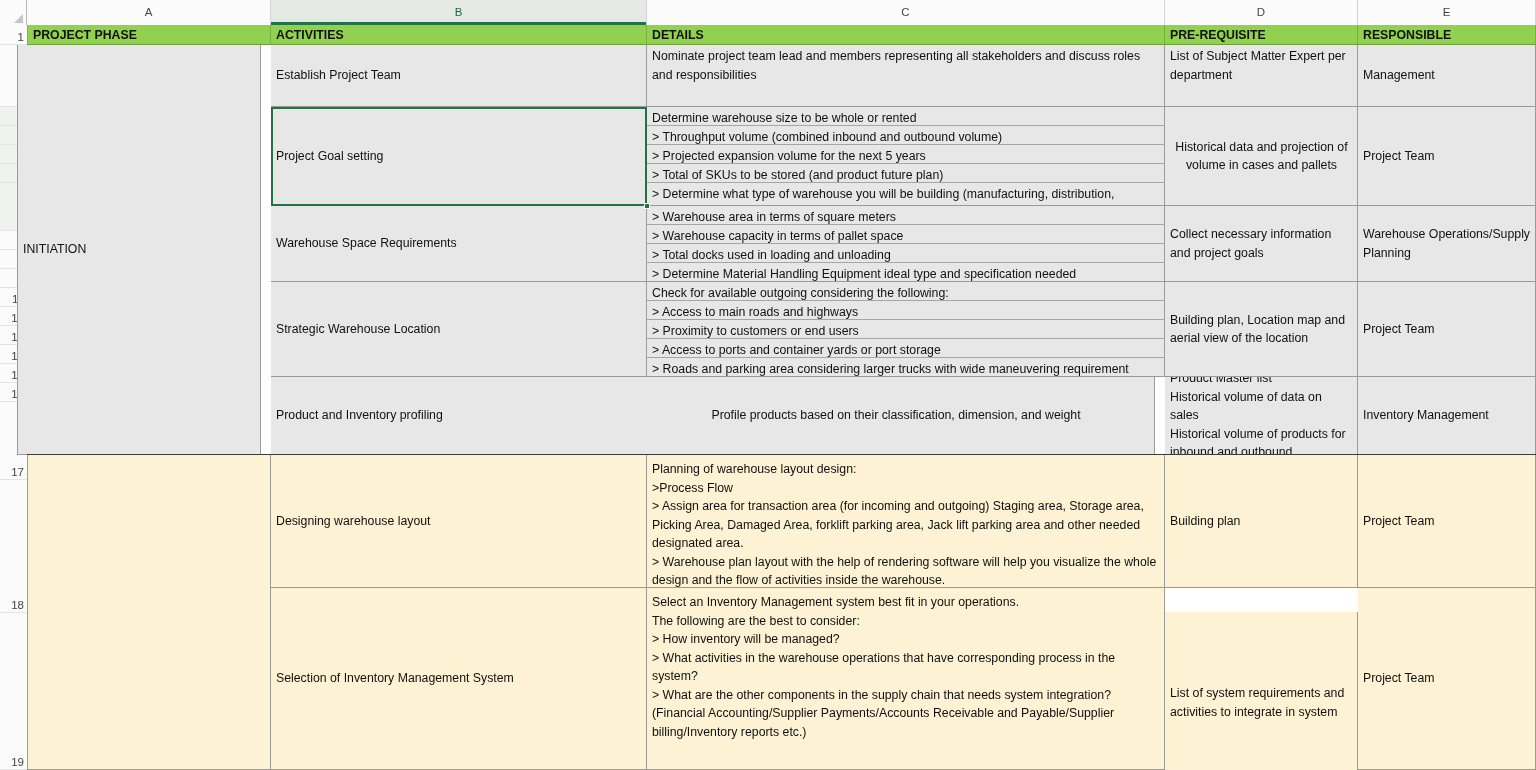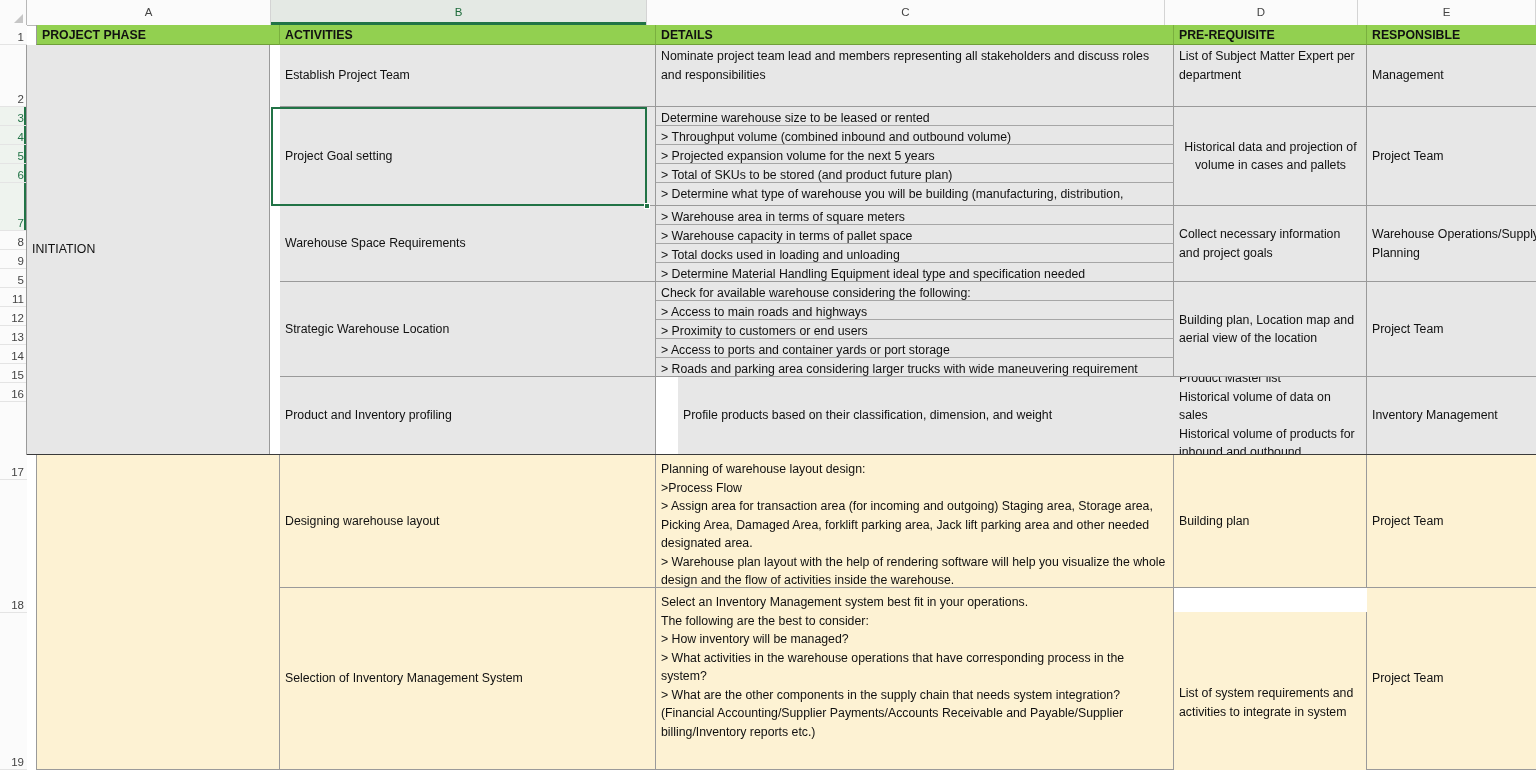--- a/index.html
+++ b/index.html
@@ -35,21 +35,21 @@
     background:#fbfbfb;}
   .rowhead span{position:absolute;left:0;right:3px;bottom:1px;text-align:right;}
   .rowhead.sel{color:#217346;background:#eef3ee;}
   .rowhead.sel:after{content:"";position:absolute;right:0;top:0;bottom:0;width:3px;background:#217346;}
 
   
   .cell{position:absolute;box-sizing:border-box;
     border-right:1px solid #9a9a9a;border-bottom:1px solid #9a9a9a;
     padding:2px 4px 2px 5px;
     overflow:hidden;line-height:18.5px;
-    white-space:pre-wrap;margin-left:9px;}
+    white-space:pre-wrap;}
   .gray{background:#e7e7e7;}
   .yellow{background:#fdf2d3;}
   .hdr{background:#92d050;font-weight:bold;font-size:12.3px;
     border-right:1px solid #7ab03f;border-bottom:1px solid #6f9f39;}
   .vmid{display:flex;align-items:center;}
   .vmid > span{display:block;width:100%;}
   .ctr{text-align:center;}
   .leftline{border-left:1px solid #9a9a9a;}
   .thin{border-bottom:1px solid #a6a6a6;}
 
@@ -165,38 +165,38 @@
   </div>
   <div class="cell yellow vmid" style="left:271px;top:455px;width:376px;height:133px;">
     <span>Designing warehouse layout</span>
   </div>
   <div class="cell yellow vmid" style="left:271px;top:588px;width:376px;height:182px;">
     <span>Selection of Inventory Management System</span>
   </div>
 
   <div class="cell gray" style="left:647px;top:45px;width:518px;height:62px;">Nominate project team lead and members representing all stakeholders and discuss roles and responsibilities</div>
 
-  <div class="cell gray thin" style="left:647px;top:107px;width:518px;height:19px;">Determine warehouse size to be leased or rented</div>
+  <div class="cell gray thin" style="left:647px;top:107px;width:518px;height:19px;">Determine warehouse size to be whole or rented</div>
   <div class="cell gray thin" style="left:647px;top:126px;width:518px;height:19px;">&gt; Throughput volume (combined inbound and outbound volume)</div>
   <div class="cell gray thin" style="left:647px;top:145px;width:518px;height:19px;">&gt; Projected expansion volume for the next 5 years</div>
   <div class="cell gray thin" style="left:647px;top:164px;width:518px;height:19px;">&gt; Total of SKUs to be stored (and product future plan)</div>
   <div class="cell gray" style="left:647px;top:183px;width:518px;height:23px;">&gt; Determine what type of warehouse you will be building (manufacturing, distribution, dropshipping etc.</div>
 
   <div class="cell gray thin" style="left:647px;top:206px;width:518px;height:19px;">&gt; Warehouse area in terms of square meters</div>
   <div class="cell gray thin" style="left:647px;top:225px;width:518px;height:19px;">&gt; Warehouse capacity in terms of pallet space</div>
   <div class="cell gray thin" style="left:647px;top:244px;width:518px;height:19px;">&gt; Total docks used in loading and unloading</div>
   <div class="cell gray" style="left:647px;top:263px;width:518px;height:19px;">&gt; Determine Material Handling Equipment ideal type and specification needed</div>
 
-  <div class="cell gray thin" style="left:647px;top:282px;width:518px;height:19px;">Check for available warehouse considering the following:</div>
+  <div class="cell gray thin" style="left:647px;top:282px;width:518px;height:19px;">Check for available outgoing considering the following:</div>
   <div class="cell gray thin" style="left:647px;top:301px;width:518px;height:19px;">&gt; Access to main roads and highways</div>
   <div class="cell gray thin" style="left:647px;top:320px;width:518px;height:19px;">&gt; Proximity to customers or end users</div>
   <div class="cell gray thin" style="left:647px;top:339px;width:518px;height:19px;">&gt; Access to ports and container yards or port storage</div>
   <div class="cell gray" style="left:647px;top:358px;width:518px;height:19px;">&gt; Roads and parking area considering larger trucks with wide maneuvering requirement</div>
 
-  <div class="cell gray vmid" style="left:669px;top:377px;width:518px;height:78px;">
+  <div class="cell gray vmid" style="left:637px;top:377px;width:518px;height:78px;text-align:center;">
     <span>Profile products based on their classification, dimension, and weight</span>
   </div>
 
   <div class="cell yellow" style="left:647px;top:588px;width:518px;height:182px;padding-top:5px;">Select an Inventory Management system best fit in your operations.
 The following are the best to consider:
 &gt; How inventory will be managed?
 &gt; What activities in the warehouse operations that have corresponding process in the system?
 &gt; What are the other components in the supply chain that needs system integration?
 (Financial Accounting/Supplier Payments/Accounts Receivable and Payable/Supplier billing/Inventory reports etc.)</div>
   <div class="cell yellow" style="left:647px;top:455px;width:518px;height:133px;padding-top:5px;">Planning of warehouse layout design:

